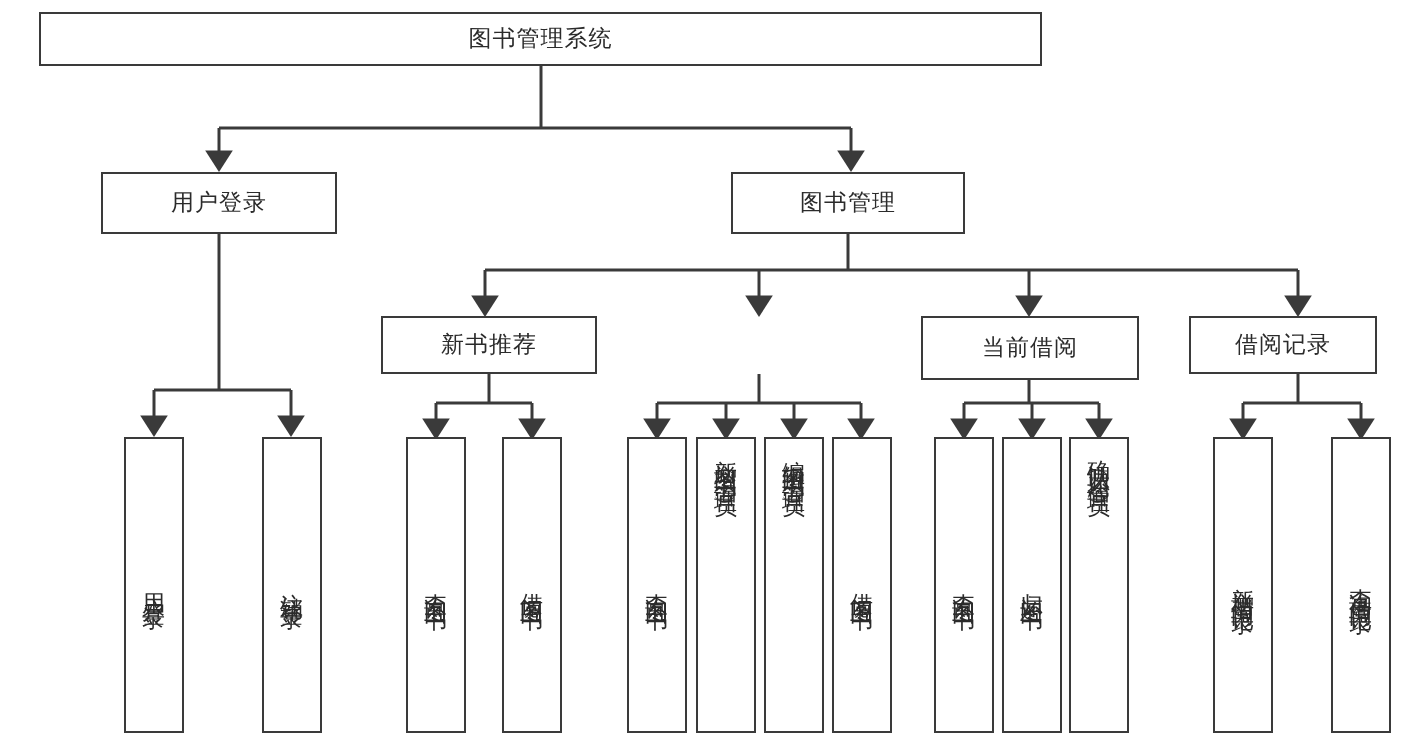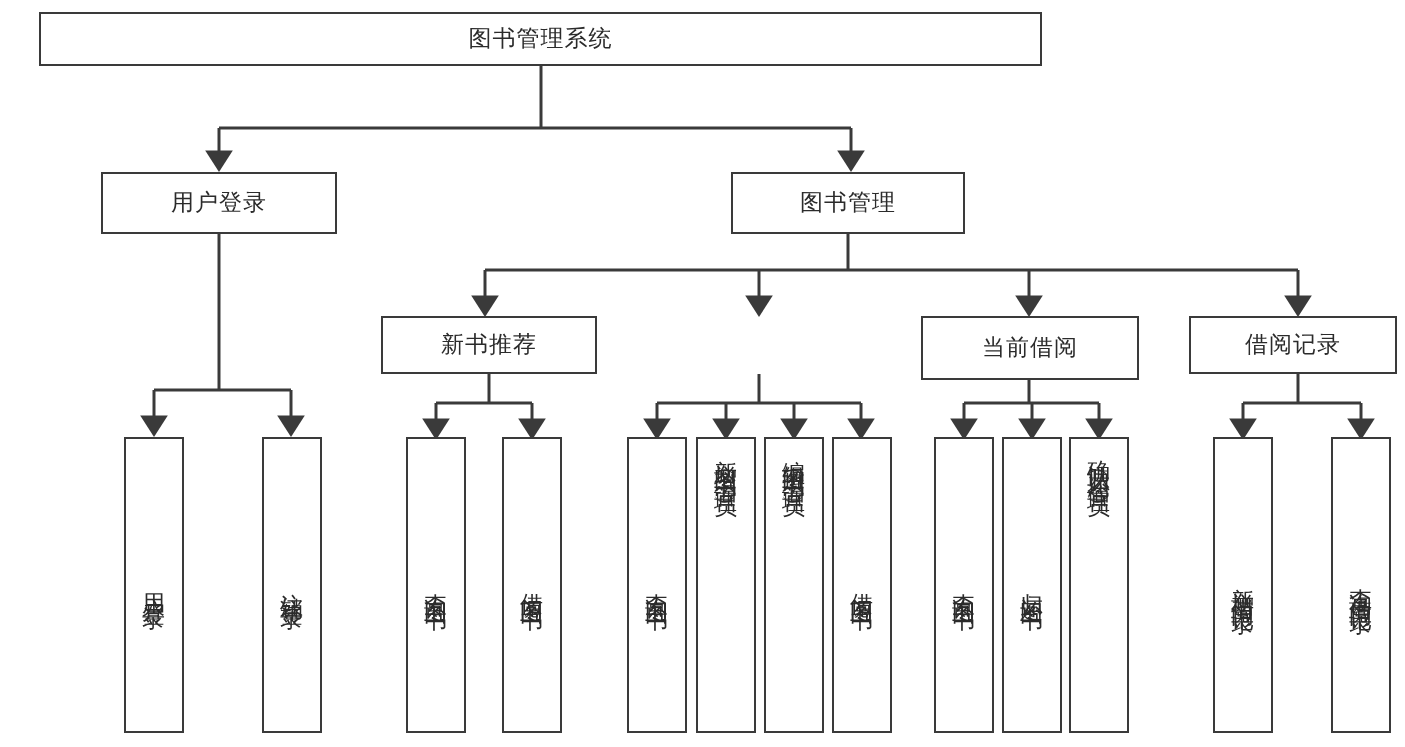--- a/index.html
+++ b/index.html
@@ -140,21 +140,21 @@
 
   <div class="node-box" style="left:362px; top:316px; width:216px; height:58px;">
     <span class="node-label-h">新书推荐</span>
   </div>
 
 
   <div class="node-box" style="left:902px; top:316px; width:218px; height:64px;">
     <span class="node-label-h">当前借阅</span>
   </div>
 
-  <div class="node-box" style="left:1170px; top:316px; width:208px; height:58px;font-family:Liberation Serif, serif;">
+  <div class="node-box" style="left:1170px; top:316px; width:188px; height:58px;font-family:Liberation Serif, serif;">
     <span class="node-label-h">借阅记录</span>
   </div>
 
   <div class="node-box leaf-box" style="left:105px; top:437px; width:60px; height:296px;">
     <span class="node-label-v">用户登录</span>
   </div>
 
   <div class="node-box leaf-box" style="left:243px; top:437px; width:60px; height:296px;">
     <span class="node-label-v">注销登录</span>
   </div>

